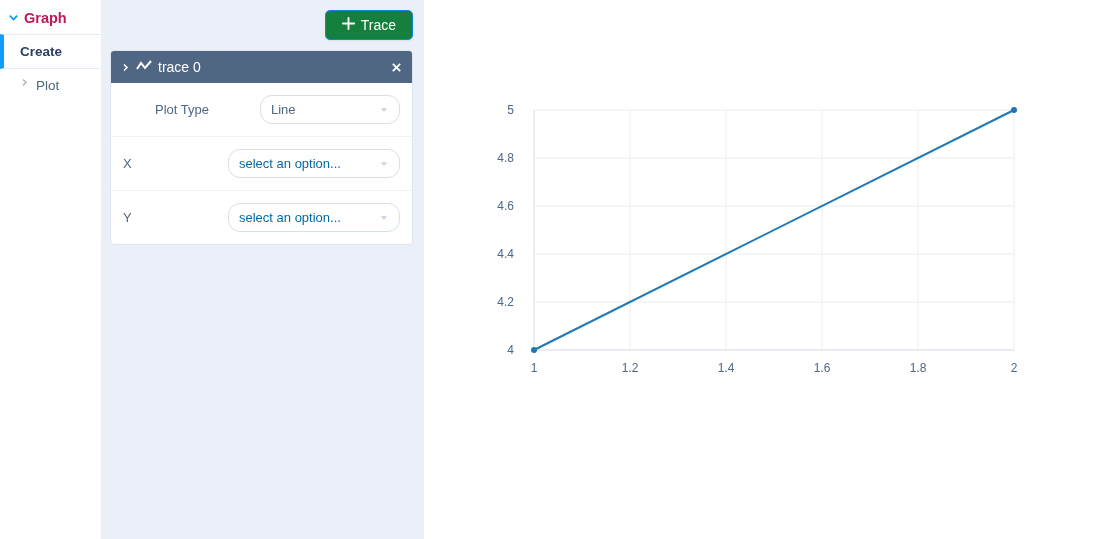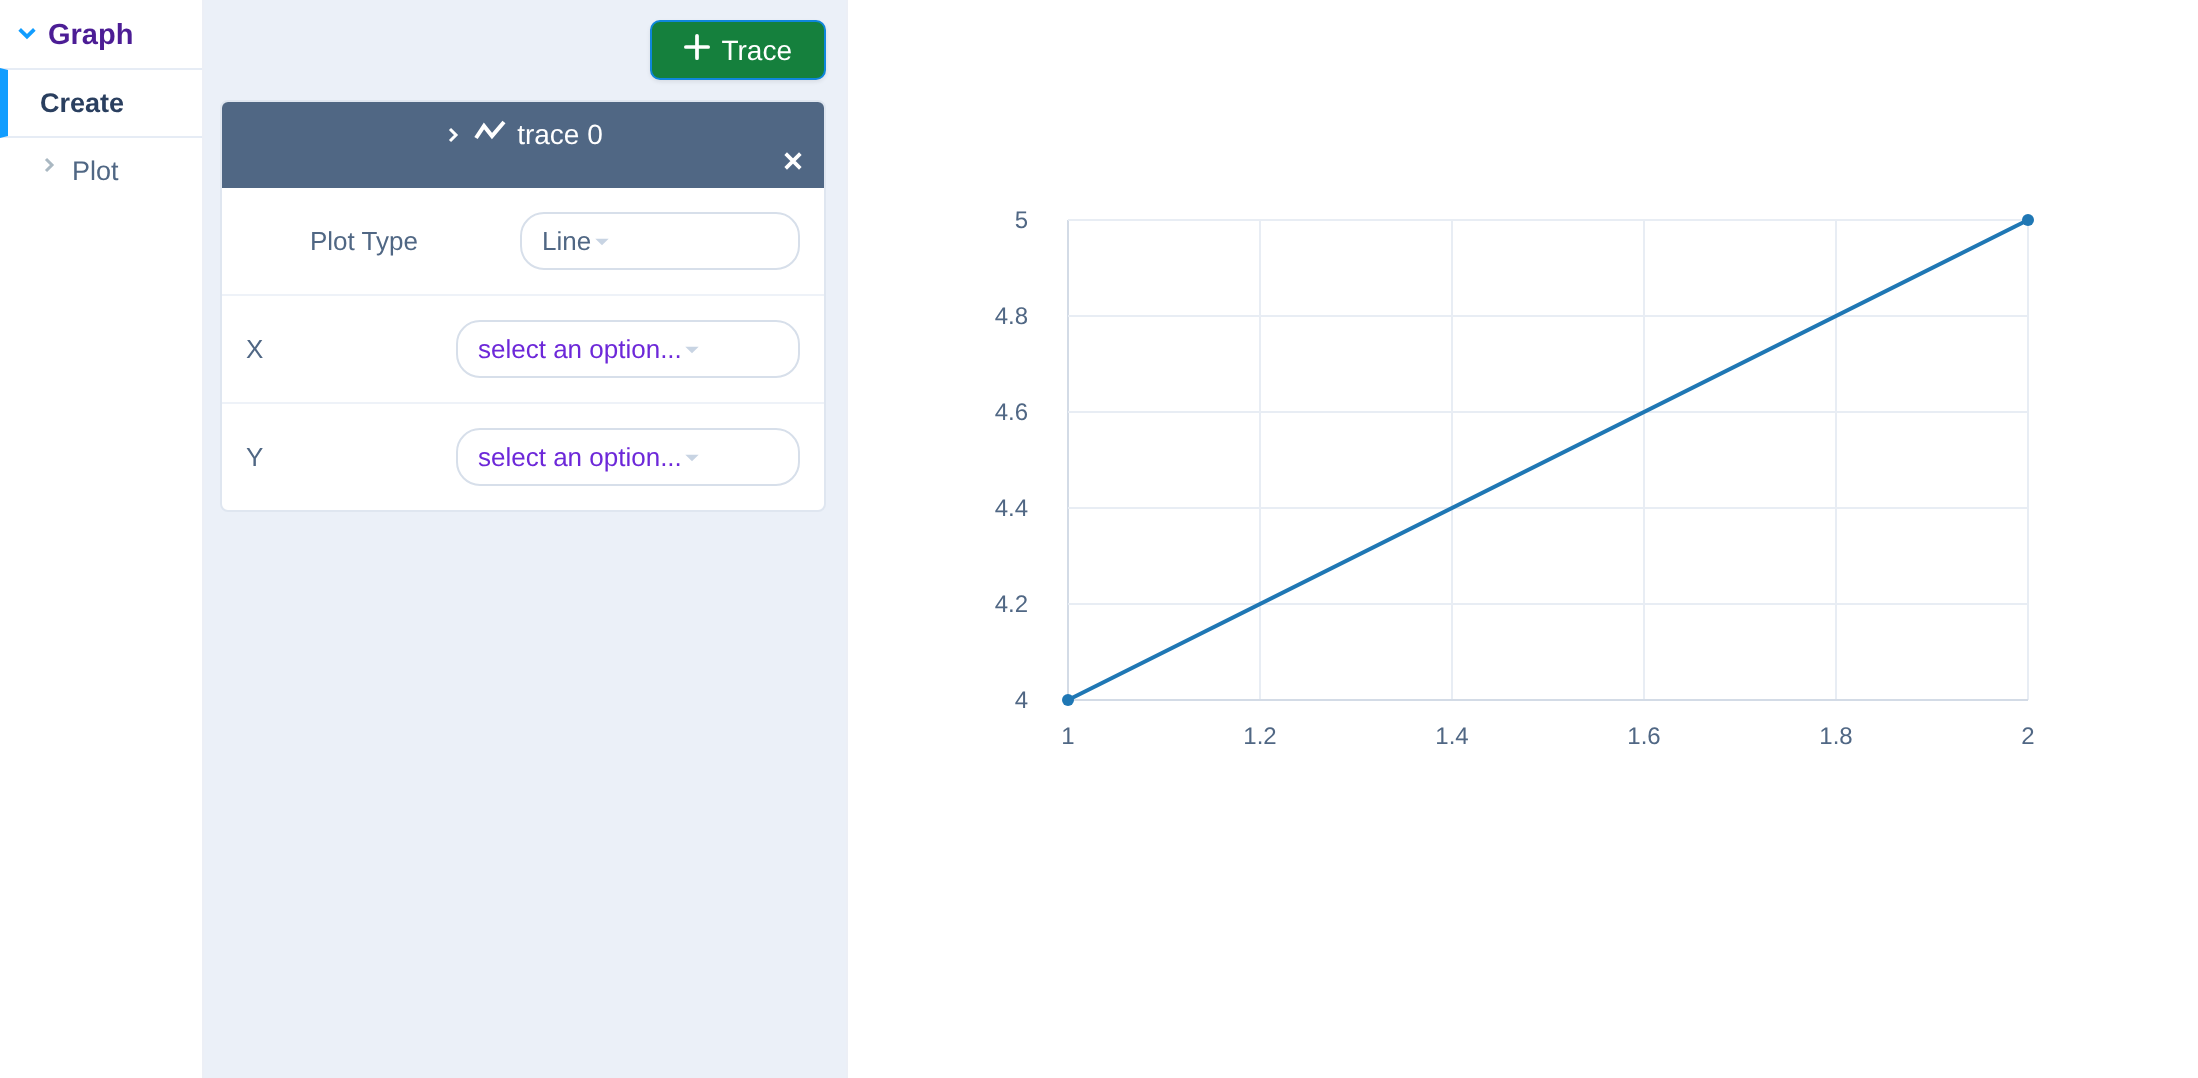--- a/index.html
+++ b/index.html
@@ -25,21 +25,21 @@
     width: 102px;
     height: 100%;
     background: #fff;
     border-right: 1px solid #eceff6;
     flex-shrink: 0;
   }
   .section-header {
     display: flex;
     align-items: center;
     padding: 10px 10px 8px 8px;
-    color: #4c1d95;
+    color: #be185d;
     font-weight: 600;
     font-size: 14.5px;
     cursor: pointer;
   }
   .section-header svg { margin-right: 5px; flex-shrink:0;}
   .nav-item {
     display: flex;
     align-items: flex-start;
     padding: 9px 10px 9px 20px;
     font-size: 13.5px;
@@ -92,49 +92,49 @@
     overflow: hidden;
   }
   .trace-header {
     background: #506784;
     color: #fff;
     display: flex;
     align-items: center;
     padding: 8px 10px;
     font-size: 14px;
     font-weight: 500;
-    flex-direction: column;
   }
   .trace-header .title-wrap { display:flex; align-items:center; gap:6px;}
   .trace-header .close { margin-left: auto; cursor:pointer; display:flex;}
   .field-row {
     display: flex;
     align-items: center;
     padding: 12px 12px;
     border-top: 1px solid #eef2f8;
   }
   .field-row:first-of-type { border-top: none; padding-left: 44px; }
   .field-label {
     width: 105px;
     font-size: 13px;
     color: #506784;
   }
   .select {
     flex: 1;
     display: flex;
     align-items: center;
+    justify-content: space-between;
     border: 1px solid #d7dfea;
     border-radius: 12px;
     padding: 6px 10px;
     font-size: 13px;
     cursor: pointer;
     background: #fff;
     min-height: 28px;
   }
-  .select.placeholder { color: #6d28d9; }
+  .select.placeholder { color: #0369a1; }
   .select .caret { display:flex; color:#c8d4e3;}
   .field-label.sub { color:#506784; }
 
   
   .chart-area {
     flex: 1;
     position: relative;
     background: #fff;
   }
   svg.chart { display:block; }

